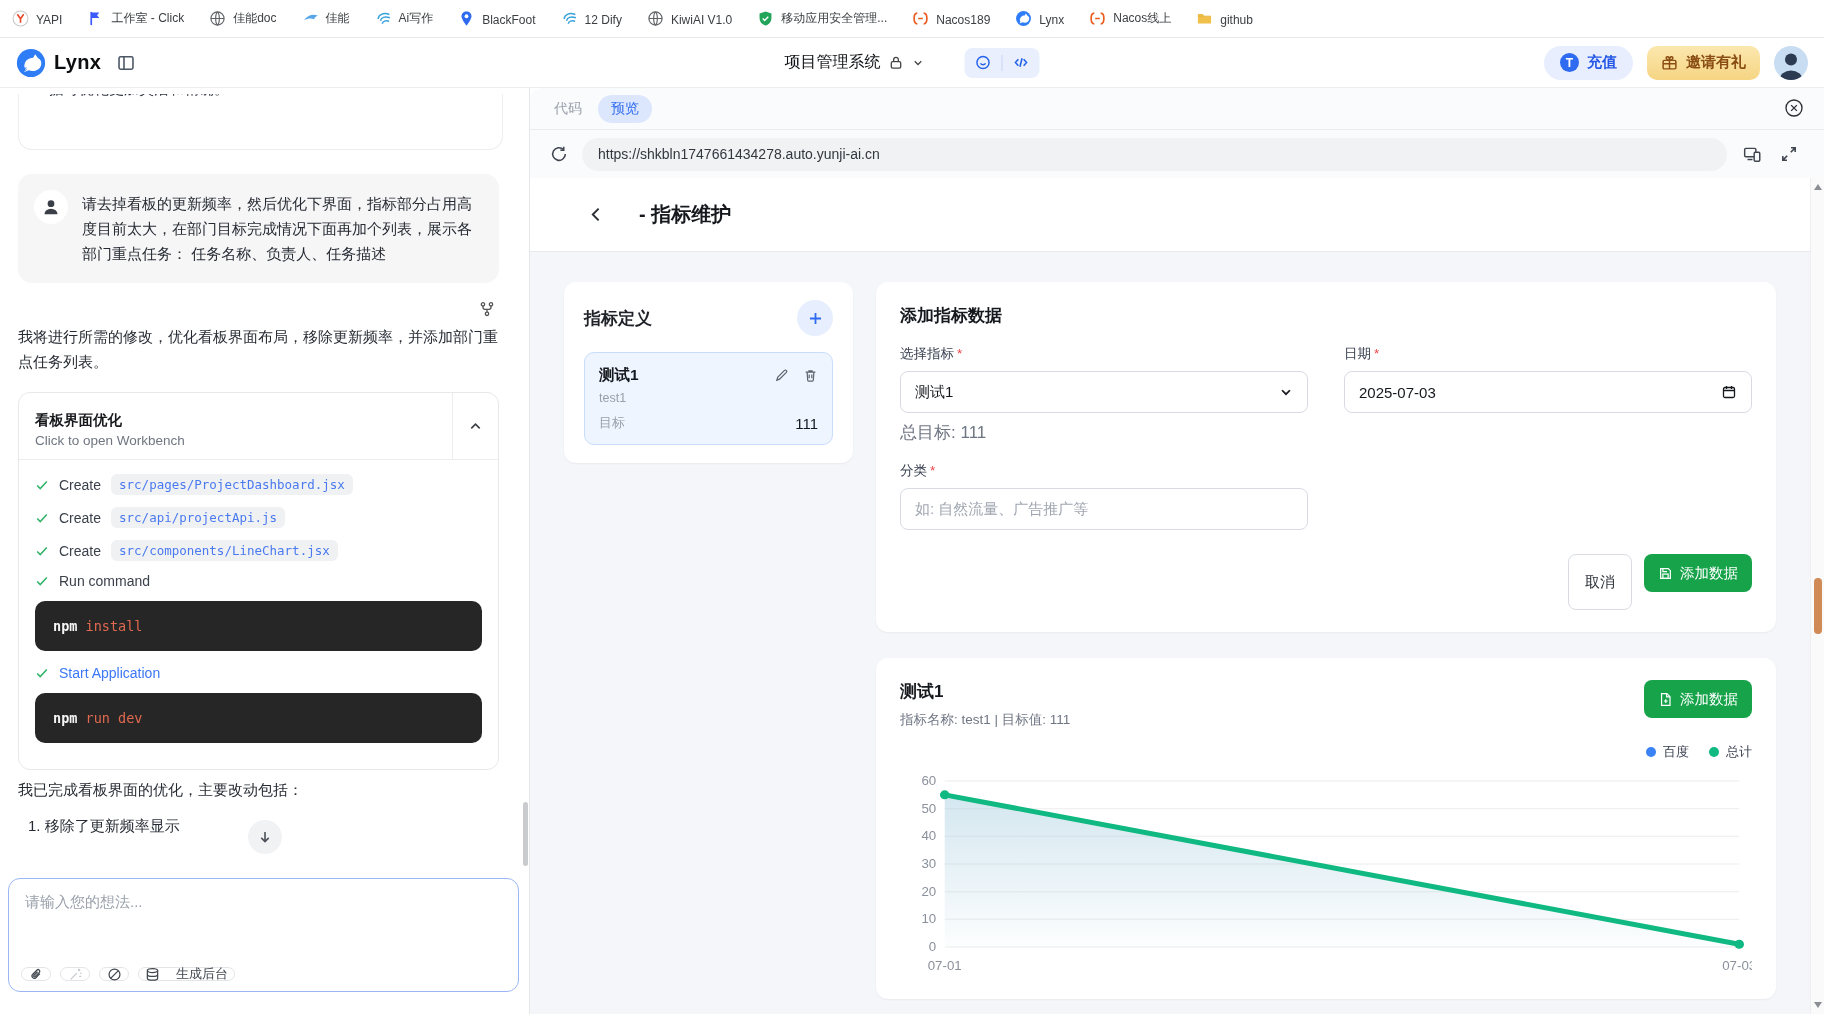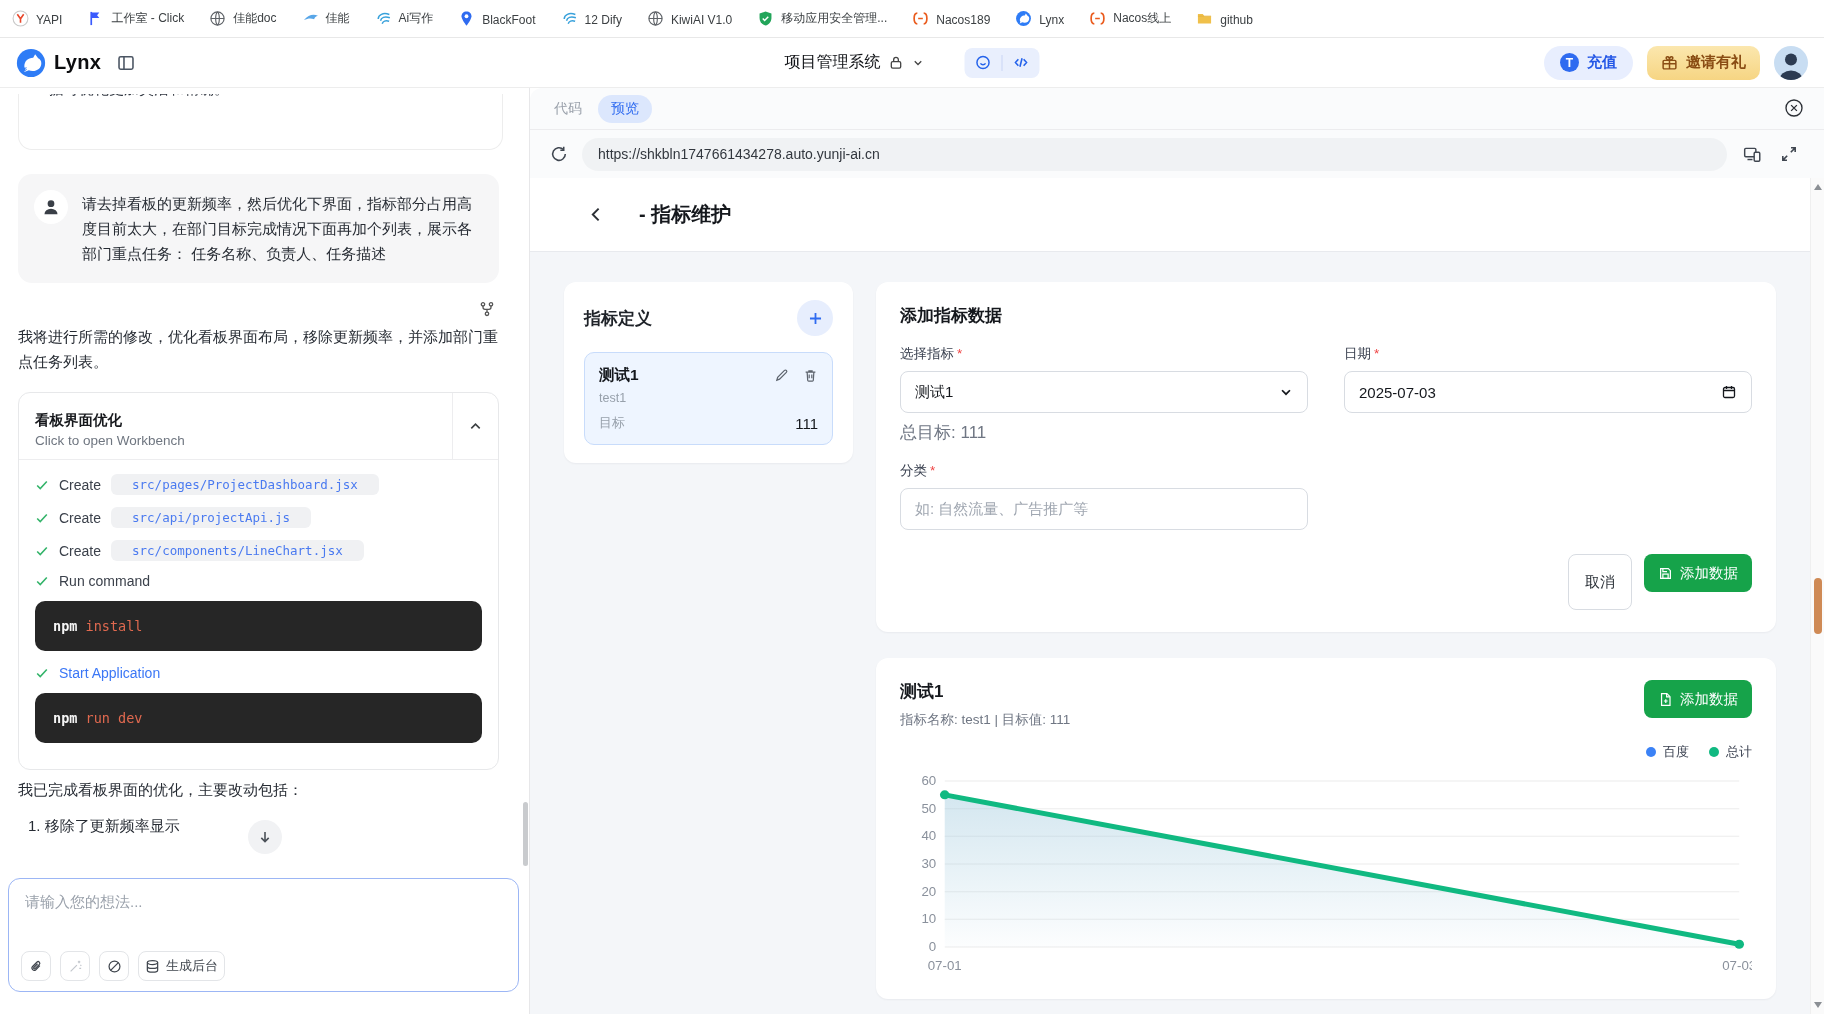--- a/index.html
+++ b/index.html
@@ -56,37 +56,37 @@
   .wb-card{margin:18px 22px 0 18px;border:1px solid #e7e8ea;border-radius:12px;overflow:hidden;background:#fff;cursor:pointer}
   .wb-head{display:flex;border-bottom:1px solid #ededef}
   .wb-titles{flex:1;padding:18px 16px 11px}
   .wb-title{font-size:14.5px;font-weight:bold;color:#17191d}
   .wb-sub{font-size:13.5px;color:#6f7680;margin-top:3px}
   .wb-collapse{width:46px;border-left:1px solid #ededef;display:flex;align-items:center;justify-content:center;color:#3c4043}
   .wb-body{padding:14px 16px 12px}
   .step{display:flex;align-items:center;gap:10px;font-size:14px;color:#3b414b;margin:0 0 12px}
   .check{color:#34b46a;flex:none;font-size:14px}
   .code-pill{font-family:"DejaVu Sans Mono","Liberation Mono",monospace;font-size:12.5px;color:#4a7af0;
-    background:#f0f1f3;border-radius:6px;padding:3px 21px}
+    background:#f0f1f3;border-radius:6px;padding:3px 8px}
   .code-block{background:#262626;border-radius:10px;margin:2px 0 14px;padding:17px 18px;
     font-family:"DejaVu Sans Mono","Liberation Mono",monospace;font-size:13.5px;white-space:pre}
   .code-block .cmd{color:#f5f5f5;font-weight:bold}
   .code-block .args{color:#e0694f}
   .link{color:#3b77f6;cursor:pointer}
   .assistant-li{margin:14px 22px 0 28px;font-size:15px;color:#262b33}
   .scroll-down{position:absolute;left:50%;transform:translateX(-50%);bottom:160px;width:34px;height:34px;
     border-radius:50%;border:none;background:#f1f2f4;color:#4b5158;cursor:pointer;
     display:flex;align-items:center;justify-content:center;z-index:3}
   .chat-input{position:absolute;left:8px;right:10px;bottom:22px;height:114px;border:1.5px solid #9cb6f5;
     border-radius:12px;background:#fff;padding:14px 16px;cursor:text}
   .placeholder{color:#9aa1ab;font-size:15px}
   .input-tools{position:absolute;left:12px;bottom:10px;display:flex;gap:9px;align-items:center}
-  .tool-btn{height:30px;min-width:30px;border:1px solid #e3e5e8;background:#fff;border-radius:8px;
+  .tool-btn{height:14px;min-width:30px;border:1px solid #e3e5e8;background:#fff;border-radius:8px;
     display:flex;align-items:center;justify-content:center;color:#3f454d;cursor:pointer;padding:0 6px;
-    gap:6px;font-size:13px;font-family:inherit}
+    gap:16px;font-size:13px;font-family:inherit}
   .tool-btn.dim{color:#c3c7cd}
   .chat-sb{position:absolute;right:1px;top:714px;width:5px;height:64px;border-radius:3px;background:#c9cbce}
 
   
   .preview-panel{position:absolute;left:530px;top:88px;right:0;bottom:0;background:#fafbfc;border-top-left-radius:12px}
   .tab-row{height:42px;display:flex;align-items:center;padding:0 24px;border-bottom:1px solid #ececee;position:relative}
   .tab{font-size:14px;color:#9aa1ab;cursor:pointer}
   .tab.active{margin-left:16px;background:#dce7fd;color:#2f6bf0;border-radius:15px;padding:5px 13px;font-size:14px}
   .close-btn{position:absolute;right:20px;top:10px;color:#2b2f35;cursor:pointer}
   .url-row{height:48px;display:flex;align-items:center;padding:0 20px;gap:14px}

